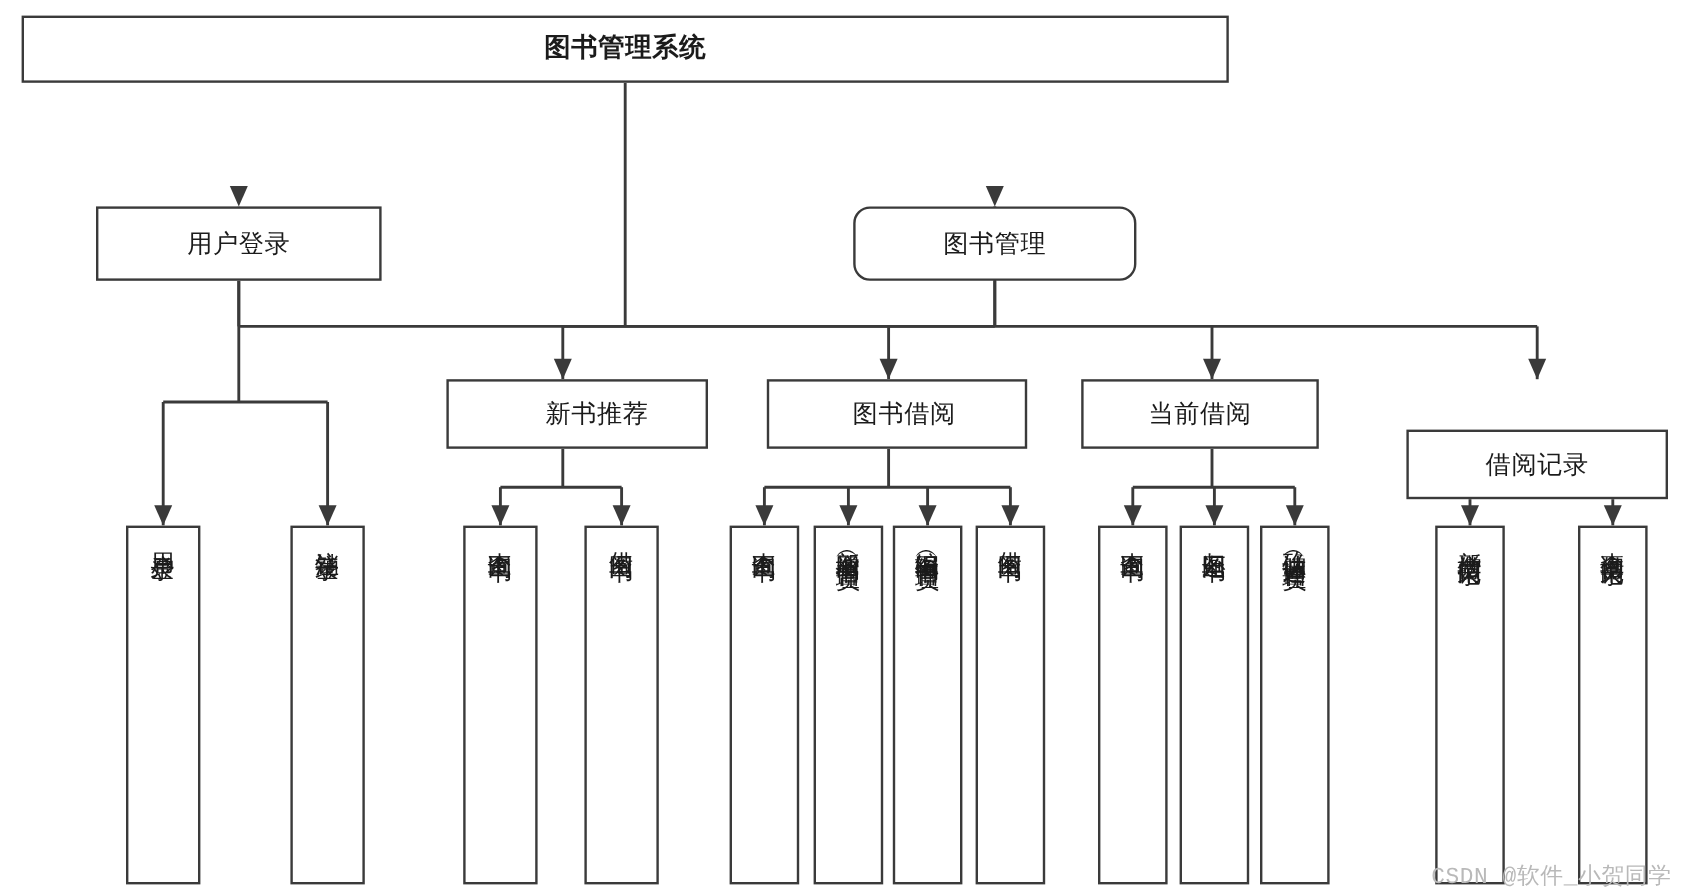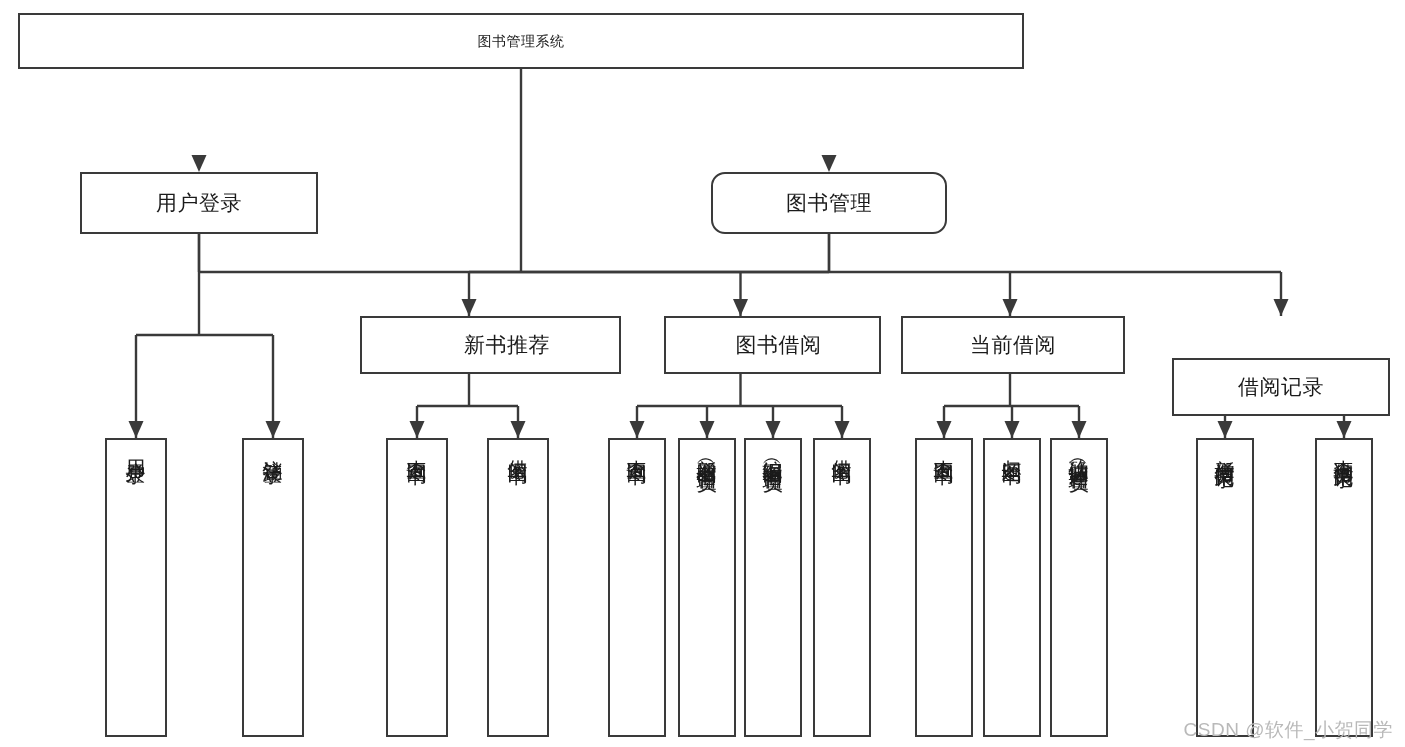--- a/index.html
+++ b/index.html
@@ -39,21 +39,22 @@
     color: #1b1b1b;
     font-weight: 400;
   }
   
   .node.horizontal .node-label {
     writing-mode: horizontal-tb;
     font-size: 21px;
     letter-spacing: 0.5px;
   }
   .node.root .node-label {
-    font-size: 14px;
+    font-size: 22px;
+    font-weight: bold;
   }
   
   .node.vertical {
     align-items: flex-start;
     justify-content: center;
     padding-top: 4px;
   }
   .node.vertical .node-label {
     writing-mode: vertical-rl;
     text-orientation: upright;
@@ -81,21 +82,21 @@
   }
   
   .watermark {
     position: absolute;
     right: 12px;
     bottom: 4px;
     font-size: 19px;
     color: #b9b9b9;
     letter-spacing: 0.5px;
     white-space: nowrap;
-    font-family: Liberation Sans, sans-serif;
+    font-family: Liberation Mono, monospace;
   }
 </style>
 </head>
 <body>
 
 <div id="diagram-root">
 
   <svg id="connectors" viewBox="0 0 1405 747" width="1405" height="747" xmlns="http://www.w3.org/2000/svg">
       <line x1="521" y1="69" x2="521" y2="272"></line>
       <line x1="199" y1="272" x2="829" y2="272"></line>
@@ -154,27 +155,27 @@
   <div id="node-layer">
       <div class="node horizontal root" style="left: 18px; top: 13px; width: 1006px; height: 56px;">
         <span class="node-label">图书管理系统</span>
       </div>
       <div class="node horizontal" style="left: 80px; top: 172px; width: 238px; height: 62px;">
         <span class="node-label">用户登录</span>
       </div>
       <div class="node horizontal" style="left: 711px; top: 172px; width: 236px; height: 62px; border-radius: 14px;">
         <span class="node-label">图书管理</span>
       </div>
-      <div class="node horizontal" style="left: 360px; top: 316px; width: 261px; height: 58px; padding-left: 33px;">
+      <div class="node horizontal" style="left: 372px; top: 316px; width: 218px; height: 58px; padding-left: 33px;">
         <span class="node-label">新书推荐</span>
       </div>
-      <div class="node horizontal" style="left: 664px; top: 316px; width: 217px; height: 58px; padding-left: 12px;">
+      <div class="node horizontal" style="left: 639px; top: 316px; width: 217px; height: 58px; padding-left: 12px;">
         <span class="node-label">图书借阅</span>
       </div>
-      <div class="node horizontal" style="left: 901px; top: 316px; width: 224px; height: 58px; justify-content: center;">
+      <div class="node horizontal" style="left: 901px; top: 316px; width: 198px; height: 58px; justify-content: center;">
         <span class="node-label">当前借阅</span>
       </div>
       <div class="node horizontal" style="left: 1172px; top: 316px; width: 218px; height: 58px; margin-top: 42px;">
         <span class="node-label">借阅记录</span>
       </div>
       <div class="node vertical" style="left: 105px; top: 438px; width: 62px; height: 299px;">
         <span class="node-label">用户登录</span>
       </div>
       <div class="node vertical" style="left: 242px; top: 438px; width: 62px; height: 299px;">
         <span class="node-label">注销登录</span>

